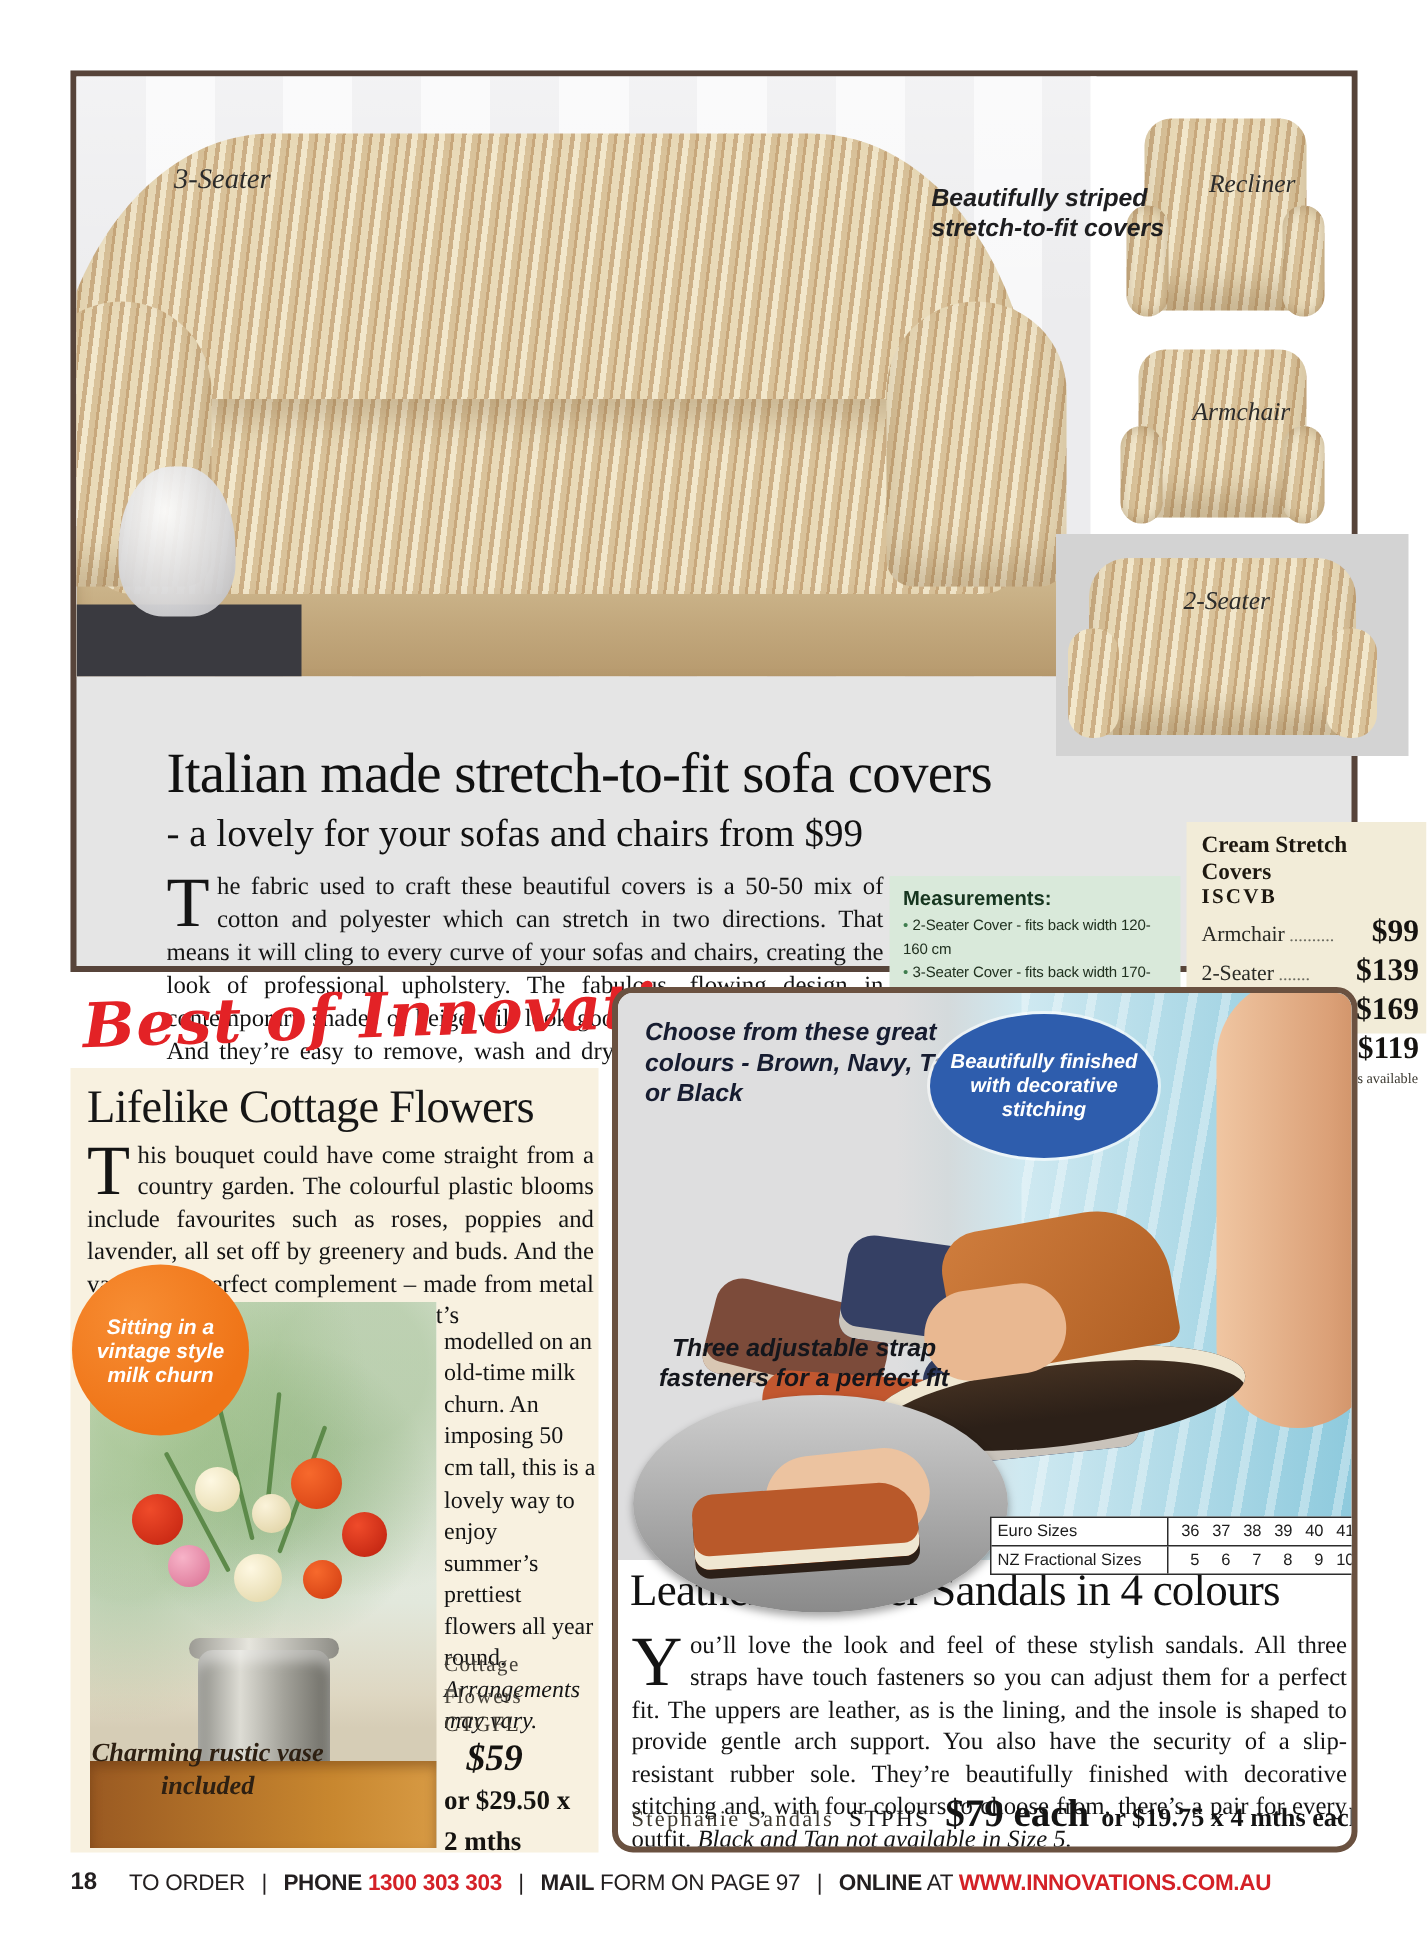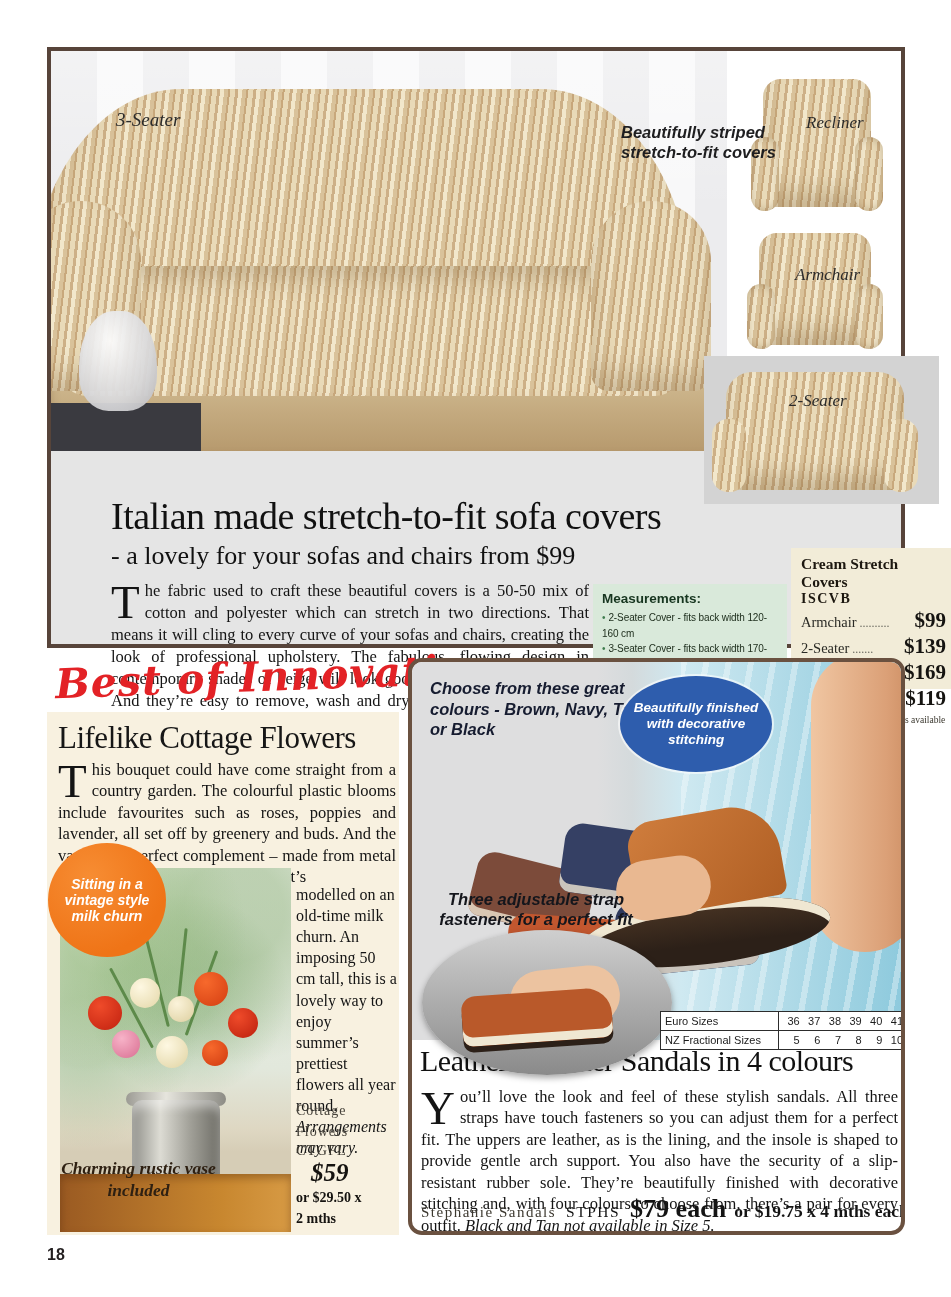--- a/index.html
+++ b/index.html
@@ -116,21 +116,21 @@
       box-shadow: inset 0 4px 8px rgba(80,40,10,.4); }
   .flowers-caption { left:56px; top:1158px; width:165px; font-style:italic; font-weight:bold;
       font-size:17.5px; line-height:1.25; color:#2e2012; z-index:5; text-align:center; }
   .flowers-side { left:296px; top:884px; width:101px; font-size:16px; line-height:1.32; color:#141414; }
   .side-note { font-style:italic; }
   .prod-block { left:296px; top:1100px; width:101px; color:#141414; }
   .prod-name { font-size:14px; letter-spacing:1px; color:#46423a; line-height:1.5; }
   .prod-code-line { font-size:14.5px; letter-spacing:1px; color:#3a362e; }
   .prod-code-line .big-price { font-weight:bold; font-size:25px; letter-spacing:0;
       color:#151310; margin-left:15px;font-style:italic; }
-  .prod-terms { font-weight:bold; font-size:14px; line-height:1.5; color:#151310; }
+  .prod-terms { font-weight:bold; font-size:18px; line-height:1.5; color:#151310; }
 
   
   .sandals-box { left:408px; top:658px; width:497px; height:577px; border:4px solid #6a5140;
       border-radius:14px; background:#ffffff; overflow:hidden; }
   .sandals-photo { position:absolute; left:0; top:0; width:100%; height:378px;
       background: linear-gradient(90deg,#dededf 0 38%, #d4dadc 45%, #cfe9f1 55%, #8ecadd 100%); }
   .pool-ripple { position:absolute; right:0; top:0; width:45%; height:100%;
       background: repeating-linear-gradient(100deg, rgba(255,255,255,.35) 0 6px,
         rgba(255,255,255,0) 6px 22px); }
   .leg { position:absolute; right:-18px; top:-10px; width:108px; height:300px;
@@ -373,15 +373,28 @@
     <div class="sandals-price">
       <span class="sp-name">Stephanie Sandals</span>
       <span class="sp-code">STPHS</span>
       <span class="sp-price">$79 each</span>
       <span class="sp-terms">or $19.75 x 4 mths each pair</span>
     </div>
   </div>
 
   <div class="abs footer">
     <span class="pgnum">18</span>
+    <span class="items">
+      <span>TO ORDER</span>
+      <span class="sep">|</span>
+      <span class="b">PHONE</span>
+      <span class="red">1300 303 303</span>
+      <span class="sep">|</span>
+      <span class="b">MAIL</span>
+      <span>FORM ON PAGE 97</span>
+      <span class="sep">|</span>
+      <span class="b">ONLINE</span>
+      <span>AT</span>
+      <span class="red">WWW.INNOVATIONS.COM.AU</span>
+    </span>
   </div>
 
 </div>
 
 </body></html>

